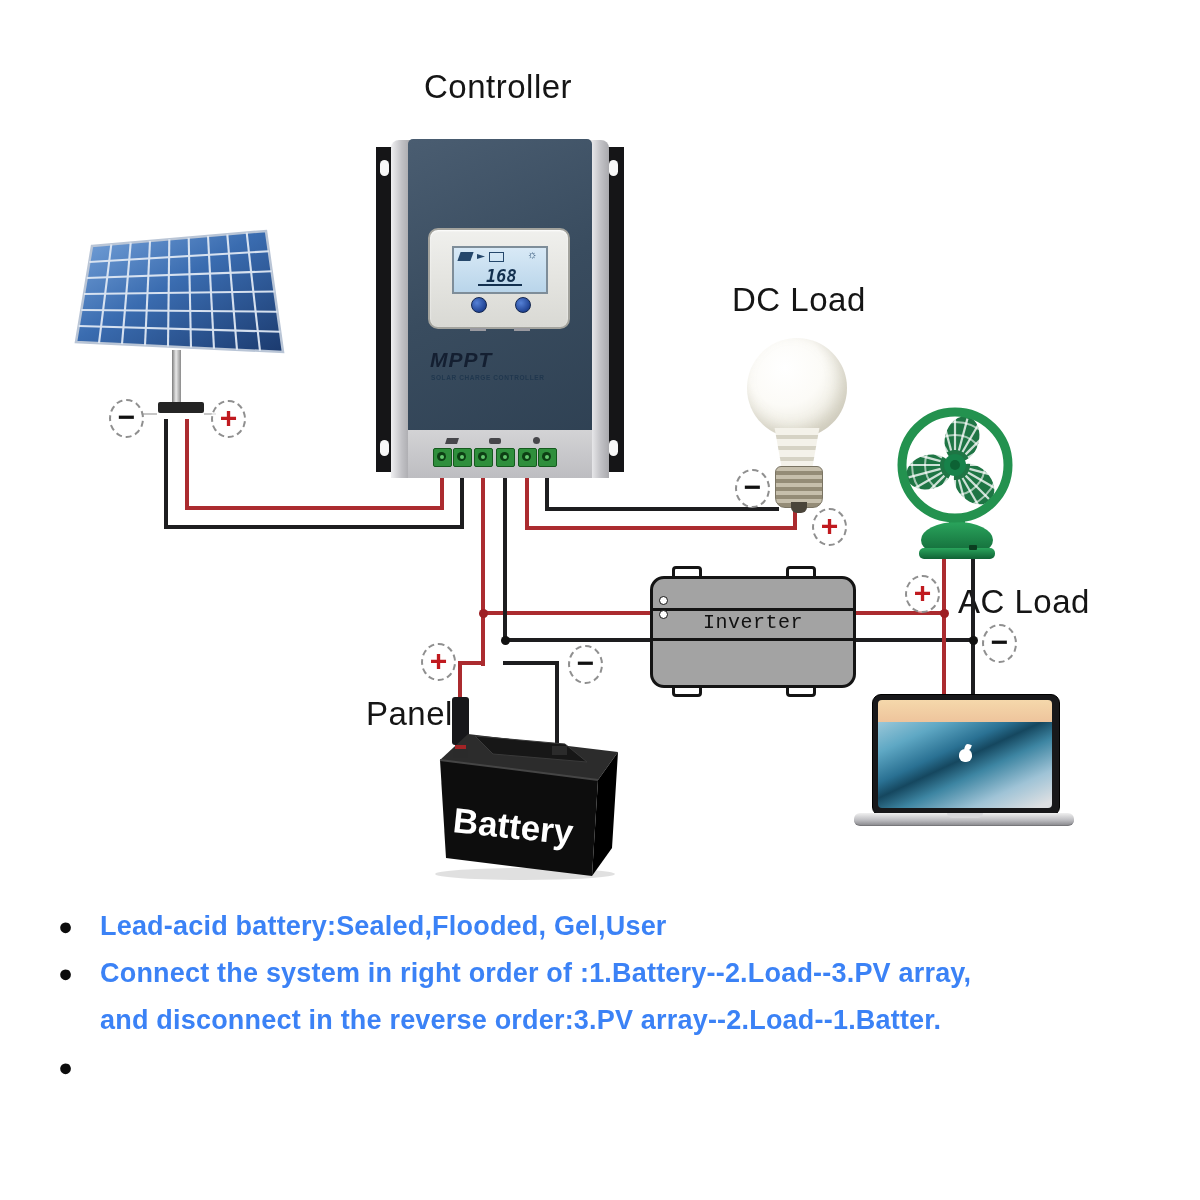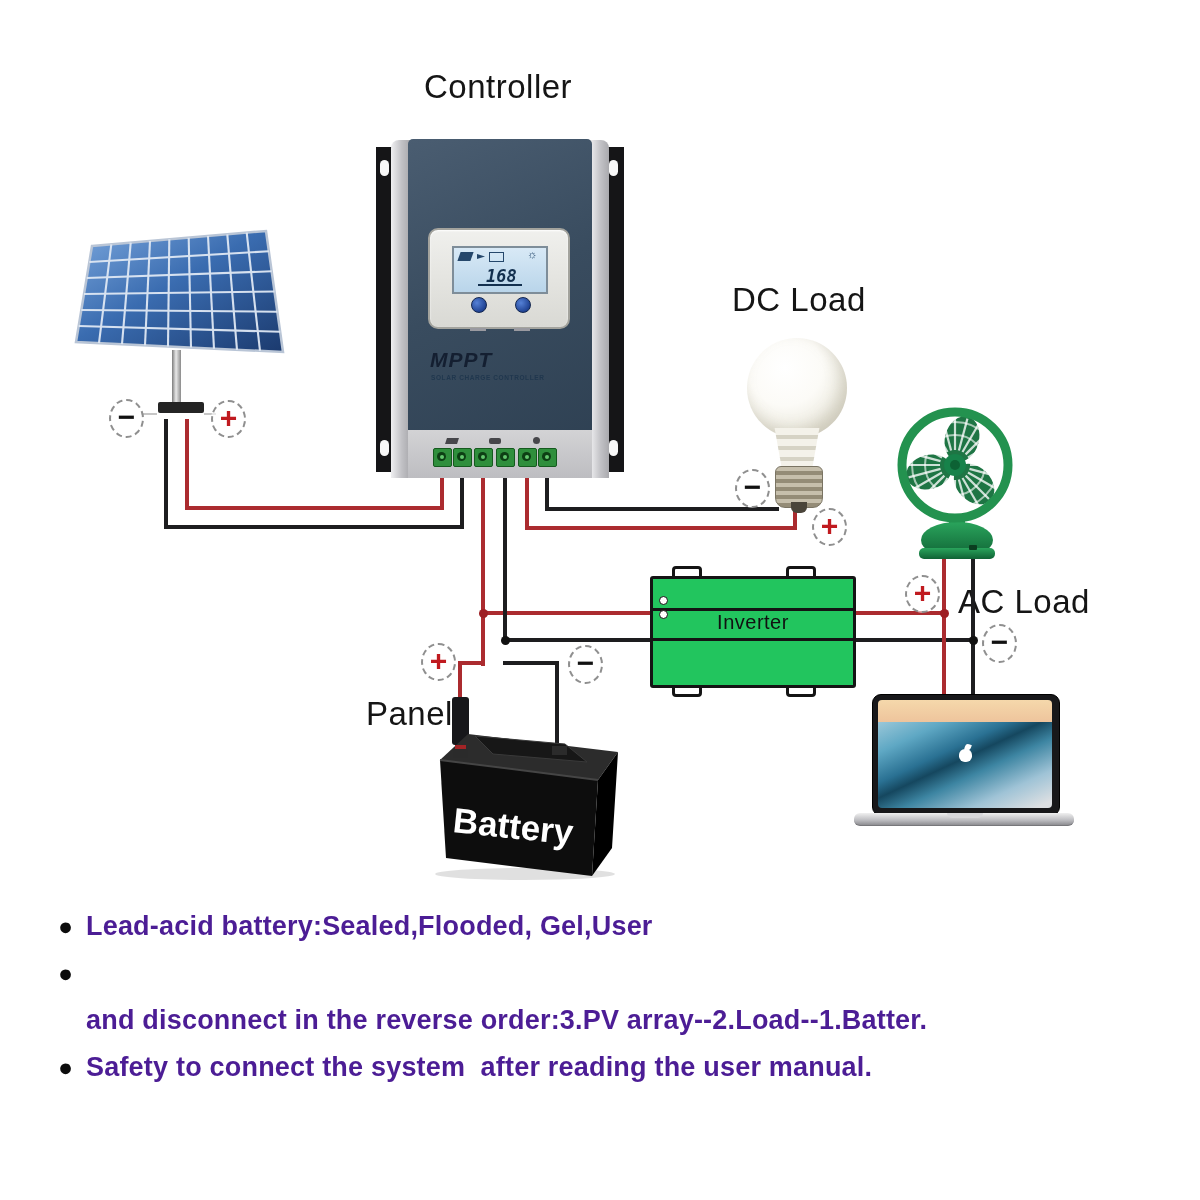--- a/index.html
+++ b/index.html
@@ -38,21 +38,21 @@
   .btn{position:absolute;width:14px;height:14px;border-radius:50%;z-index:5;border:1px solid #12264f;
        background:radial-gradient(circle at 35% 35%,#5581d6,#1d3f8f 75%);}
   .btn-lbl{position:absolute;width:16px;height:3px;background:#9a9aa0;z-index:5;}
   .mppt{position:absolute;font-style:italic;font-weight:900;font-size:21px;color:#141f31;letter-spacing:1px;z-index:4;}
   .mppt-sub{position:absolute;font-size:6.5px;font-weight:700;color:#20374e;letter-spacing:.6px;z-index:4;white-space:nowrap;}
   .term{position:absolute;width:17px;height:17px;background:#2f8f3c;border:1px solid #155a1e;border-radius:2px;z-index:4;}
   .term i{position:absolute;left:3px;top:3px;width:9px;height:9px;border-radius:50%;background:#0d3f14;display:block;}
   .term i:after{content:"";position:absolute;left:2.5px;top:2.5px;width:4px;height:4px;border-radius:50%;background:#63c76d;}
   .term-mark{position:absolute;background:#46464a;z-index:4;}
   
-  .inv-box{position:absolute;background:#22c55e;border:3px solid #141414;border-radius:3px;z-index:2;}
+  .inv-box{position:absolute;background:#a3a3a3;border:3px solid #141414;border-radius:14px;z-index:2;font-family:Liberation Mono, monospace;}
   .inv-line{position:absolute;left:0;width:100%;height:3px;background:#141414;}
   .inv-label{position:absolute;width:100%;text-align:center;font-size:20px;font-weight:500;color:#111;letter-spacing:.5px;}
   .inv-screw{position:absolute;width:7px;height:7px;border:1.5px solid #141414;border-radius:50%;background:#fff;z-index:3;}
   .inv-tab{position:absolute;width:24px;height:12px;background:#fff;border:3px solid #141414;border-radius:4px;z-index:1;}
   
   .bulb-glass{position:absolute;width:100px;height:100px;border-radius:50%;z-index:2;
     background:radial-gradient(circle at 38% 30%,#ffffff 0%,#fcfbf7 40%,#ecead f 70%,#dedacd 100%);
     background:radial-gradient(circle at 38% 30%,#ffffff 0%,#fcfbf7 40%,#eceadf 70%,#dbd8ca 100%);
     box-shadow:inset -6px -8px 14px rgba(160,155,135,.35);}
   .bulb-neck{position:absolute;z-index:2;clip-path:polygon(10% 0,90% 0,76% 100%,24% 100%);
@@ -71,21 +71,21 @@
     border-radius:50% 0;transform:rotate(20deg);}
   .lap-base{position:absolute;border-radius:6px;z-index:2;border-bottom:1px solid #77777b;
     background:linear-gradient(180deg,#f0f0f0,#bcbcc0 60%,#8e8e92);}
   .lap-notch{position:absolute;background:#d8d8db;border-radius:0 0 5px 5px;z-index:3;}
   
   .fuse-body{position:absolute;background:#17171a;border-radius:3px;z-index:2;}
   
   .notes{position:absolute;left:58px;top:903px;width:1110px;z-index:2;}
   .note-line{display:flex;height:47px;align-items:center;}
   .note-marker{width:28px;font-size:25px;color:#0c0c0c;flex:none;}
-  .note-text{font-size:27px;font-weight:700;color:#4c1d95;letter-spacing:.2px;white-space:pre-wrap;}
+  .note-text{font-size:27px;font-weight:700;color:#3b82f6;letter-spacing:.2px;white-space:pre-wrap;margin-left:14px;}
   svg{position:absolute;overflow:visible;}
 </style>
 </head>
 <body>
 
 <div id="stage">
 
   <div class="heading" style="left:424px;top:68px;">Controller</div>
   <div class="heading" style="left:732px;top:281px;">DC Load</div>
   <div class="heading" style="left:958px;top:583px;">AC Load</div>
@@ -324,24 +324,24 @@
   <div class="lap-base" style="left:854px;top:813px;width:220px;height:12px;"></div>
   <div class="lap-notch" style="left:947px;top:813px;width:36px;height:5px;"></div>
 
   <div class="notes">
       <div class="note-line">
         <span class="note-marker">●</span>
         <span class="note-text">Lead-acid battery:Sealed,Flooded, Gel,User</span>
       </div>
       <div class="note-line">
         <span class="note-marker">●</span>
+        <span class="note-text">Connect the system in right order of :1.Battery--2.Load--3.PV array,</span>
       </div>
       <div class="note-line">
         <span class="note-marker"></span>
         <span class="note-text">and disconnect in the reverse order:3.PV array--2.Load--1.Batter.</span>
       </div>
       <div class="note-line">
         <span class="note-marker">●</span>
-        <span class="note-text">Safety to connect the system  after reading the user manual.</span>
       </div>
     </div>
 
 </div>
 
 </body></html>

